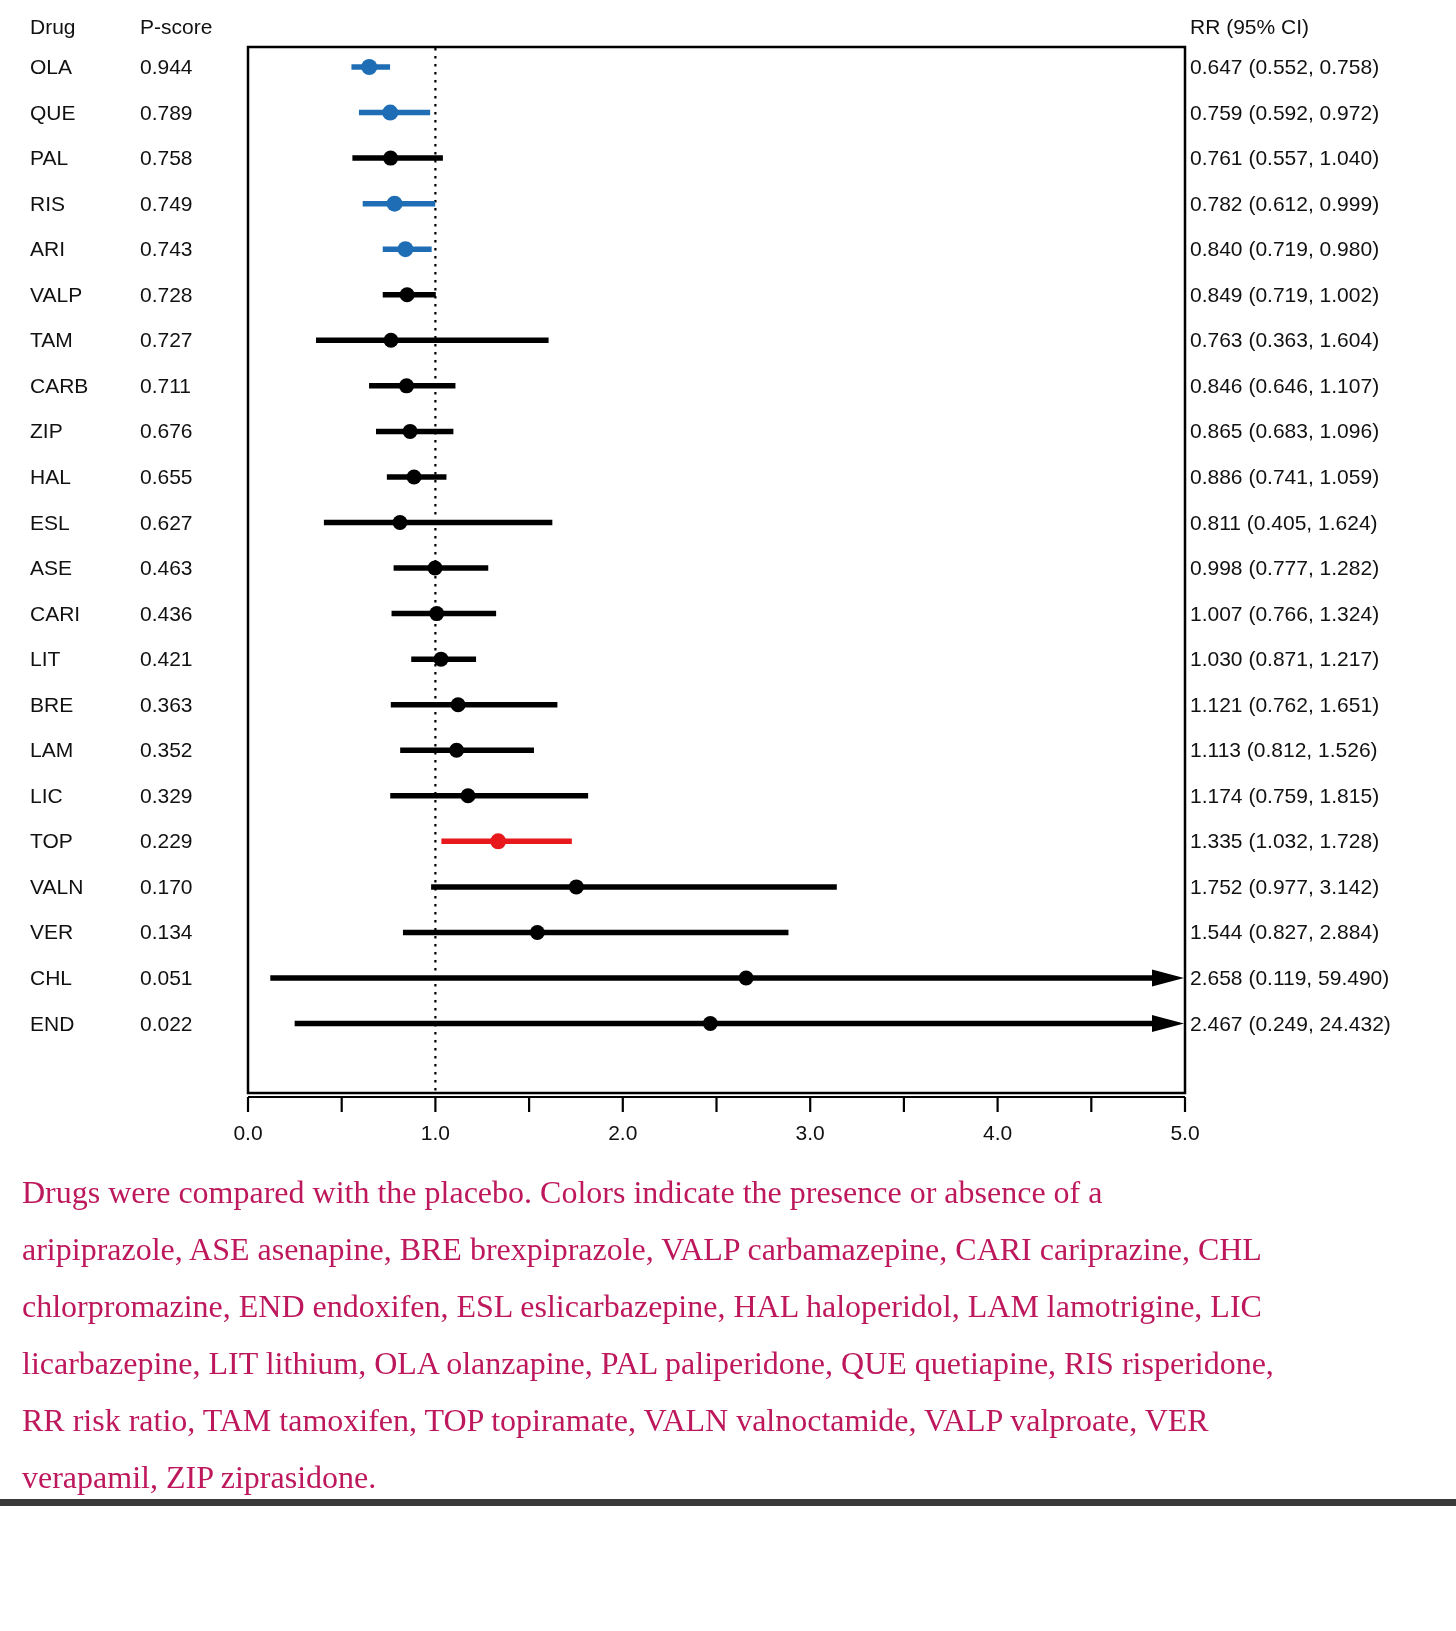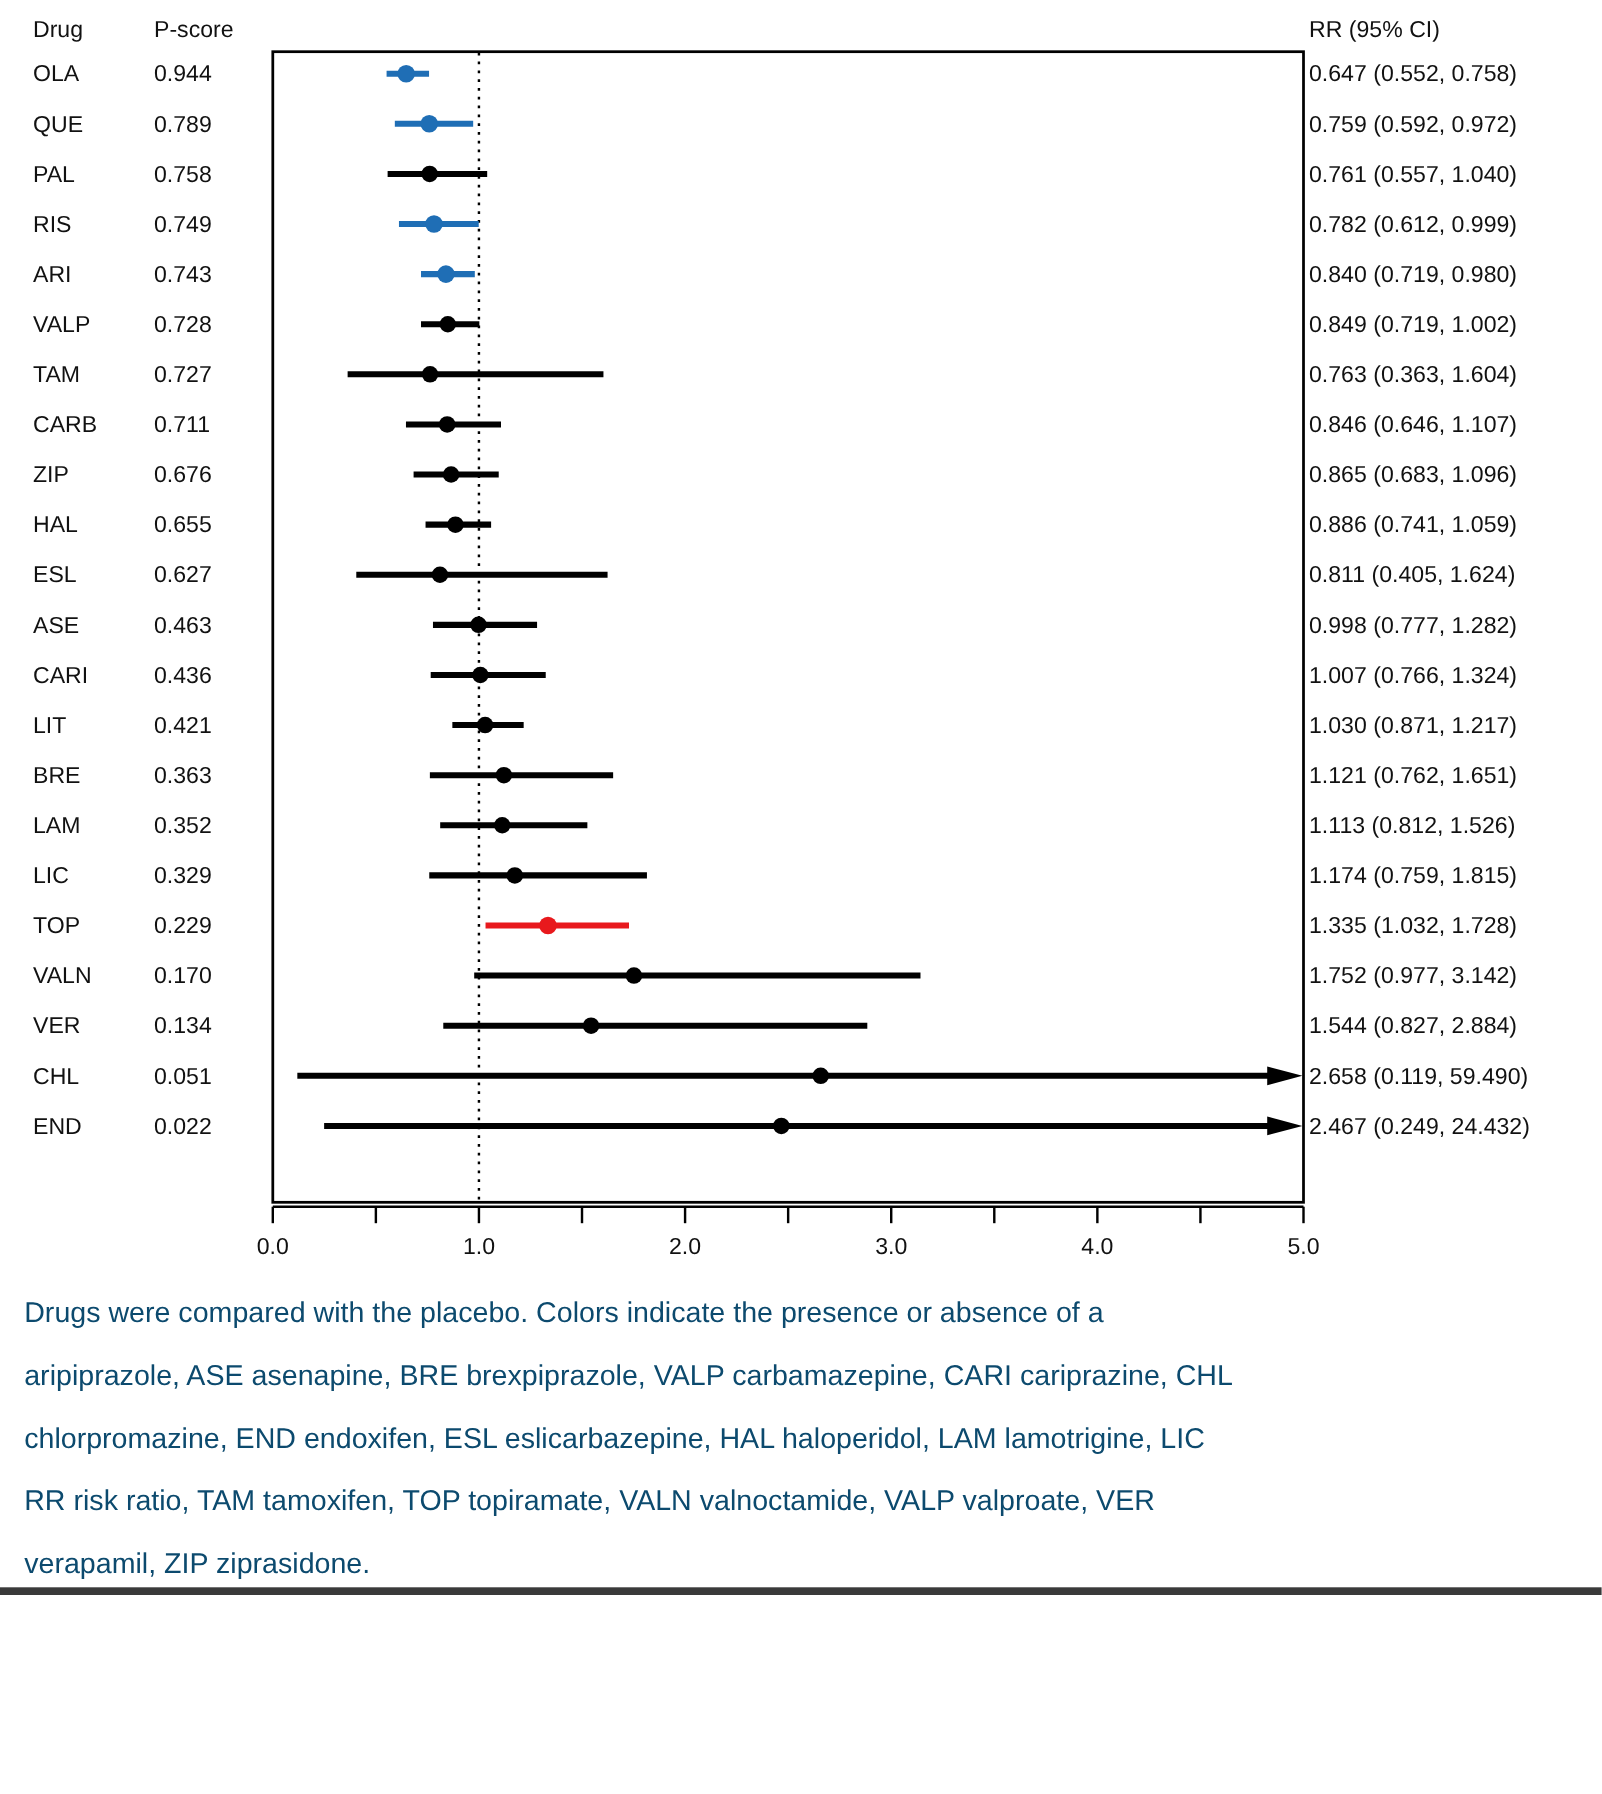--- a/index.html
+++ b/index.html
@@ -23,24 +23,25 @@
     font-family: "Liberation Sans", sans-serif;
     font-size: 21px;
     fill: #111111;
   }
   svg text.tick-label {
     text-anchor: middle;
     font-size: 21px;
   }
   .caption {
     margin: 10px 40px 0 22px;
-    font-size: 26px;
+    font-size: 32px;
     line-height: 57px;
-    color: #0c4a6e;
+    color: #be185d;
     letter-spacing: 0px;
+    font-family: Liberation Serif, serif;
   }
   .cap-line {
     white-space: nowrap;
   }
   .bottom-strip {
     position: absolute;
     left: 0;
     bottom: 0;
     width: 1456px;
     height: 7px;
@@ -237,18 +238,19 @@
         <text x="810.2" y="1140" class="tick-label">3.0</text>
         <text x="997.6" y="1140" class="tick-label">4.0</text>
         <text x="1185" y="1140" class="tick-label">5.0</text>
       </g>
   </svg>
 
   <div class="caption">
     <div class="cap-line">Drugs were compared with the placebo. Colors indicate the presence or absence of a</div>
     <div class="cap-line">aripiprazole, ASE asenapine, BRE brexpiprazole, VALP carbamazepine, CARI cariprazine, CHL</div>
     <div class="cap-line">chlorpromazine, END endoxifen, ESL eslicarbazepine, HAL haloperidol, LAM lamotrigine, LIC</div>
+    <div class="cap-line">licarbazepine, LIT lithium, OLA olanzapine, PAL paliperidone, QUE quetiapine, RIS risperidone,</div>
     <div class="cap-line">RR risk ratio, TAM tamoxifen, TOP topiramate, VALN valnoctamide, VALP valproate, VER</div>
     <div class="cap-line">verapamil, ZIP ziprasidone.</div>
   </div>
 
   <div class="bottom-strip"></div>
 </div>
 
 </body></html>

